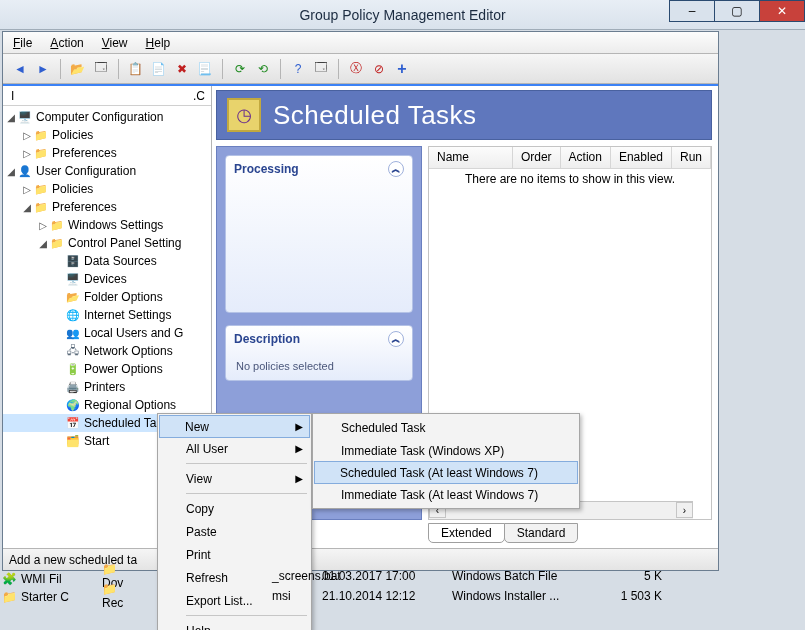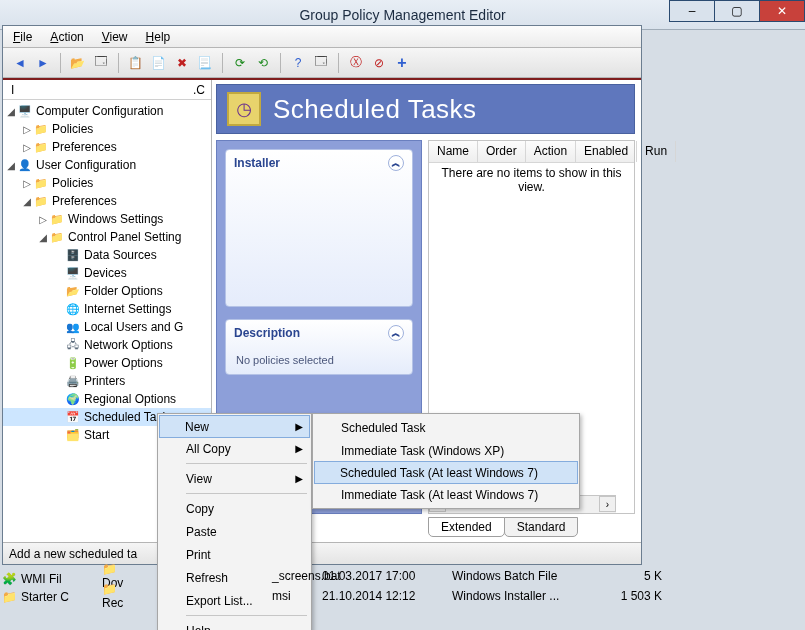--- a/index.html
+++ b/index.html
@@ -8,21 +8,21 @@
   
   .titlebar { position:relative; height:30px; background:linear-gradient(#e8eef5,#d9e2ec); border-bottom:1px solid #a0acb8; }
   .titlebar .title { text-align:center; line-height:30px; font-size:14px; color:#1b2b40; }
   .winbtns { position:absolute; top:0; right:0; display:flex; }
   .winbtn { width:46px; height:22px; border:1px solid #2a4a70; display:flex; align-items:center; justify-content:center; font-size:12px; background:#c9d6e4; margin-left:-1px; }
   .winbtn.close { background:#c8413b; color:#fff; }
   .winbtn.max { background:#d9e2ec; }
   .winbtn.min { background:#d9e2ec; }
 
   
-  .app { position:absolute; left:2px; top:25px; width:640px; height:540px; border:1px solid #6b7d90; background:#7f1d1d; }
+  .app { position:absolute; left:2px; top:31px; width:717px; height:540px; border:1px solid #6b7d90; background:#3b82f6; }
   .menubar { height:22px; background:linear-gradient(#fcfcfc,#ececec); border-bottom:1px solid #b5b5b5; display:flex; align-items:center; padding-left:10px; gap:18px; }
   .menubar span { font-size:12px; }
   .menubar span::first-letter { text-decoration:underline; }
 
   .toolbar { height:30px; background:linear-gradient(#f6f6f6,#e2e2e2); border-bottom:1px solid #b5b5b5; display:flex; align-items:center; padding-left:8px; gap:5px; }
   .tbtn { width:18px; height:18px; display:flex; align-items:center; justify-content:center; font-size:12px; }
   .tsep { width:1px; height:20px; background:#b5b5b5; margin:0 3px; }
   .blue  { color:#2f5fd0; }
   .green { color:#1f8a20; }
   .red   { color:#c02020; }
@@ -233,21 +233,21 @@
 
     <div class="rightpane">
       <div class="banner">
         <div class="bannericon">◷</div>
         <div class="bannertitle">Scheduled Tasks</div>
       </div>
 
       <div class="sidecards">
         <div class="card process">
           <div class="cardhead">
-            <span>Installer</span>
+            <span>Processing</span>
             <span class="collapsebtn">︽</span>
           </div>
           <div class="cardbody"></div>
         </div>
         <div class="card">
           <div class="cardhead">
             <span>Description</span>
             <span class="collapsebtn">︽</span>
           </div>
           <div class="cardbody">No policies selected</div>
@@ -279,21 +279,21 @@
 
   <div class="status">Add a new scheduled ta</div>
 </div>
 
 <div class="ctx ctx1">
   <div class="row hov">
       <span>New</span>
       <span class="arrow">▶</span>
     </div>
   <div class="row">
-      <span>All Copy</span>
+      <span>All User</span>
       <span class="arrow">▶</span>
     </div>
   <div class="sep"></div>
   <div class="row">
       <span>View</span>
       <span class="arrow">▶</span>
     </div>
   <div class="sep"></div>
   <div class="row">
       <span>Copy</span>

